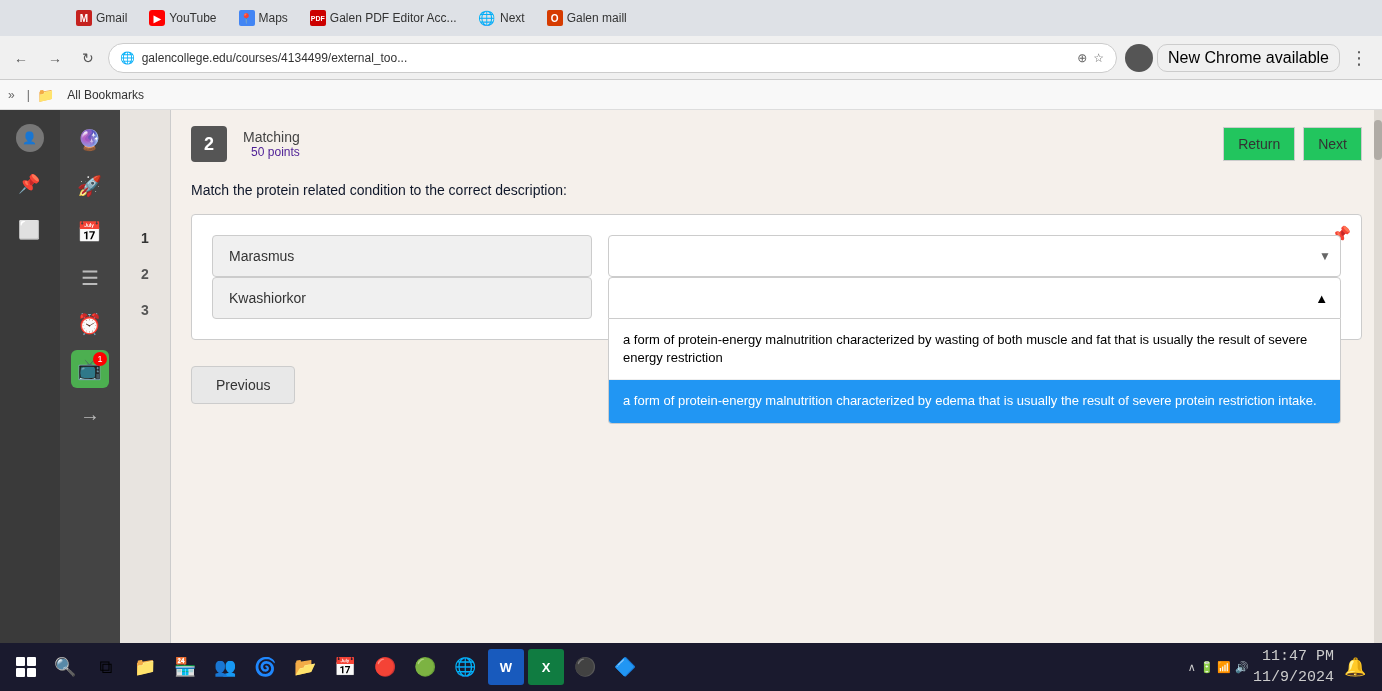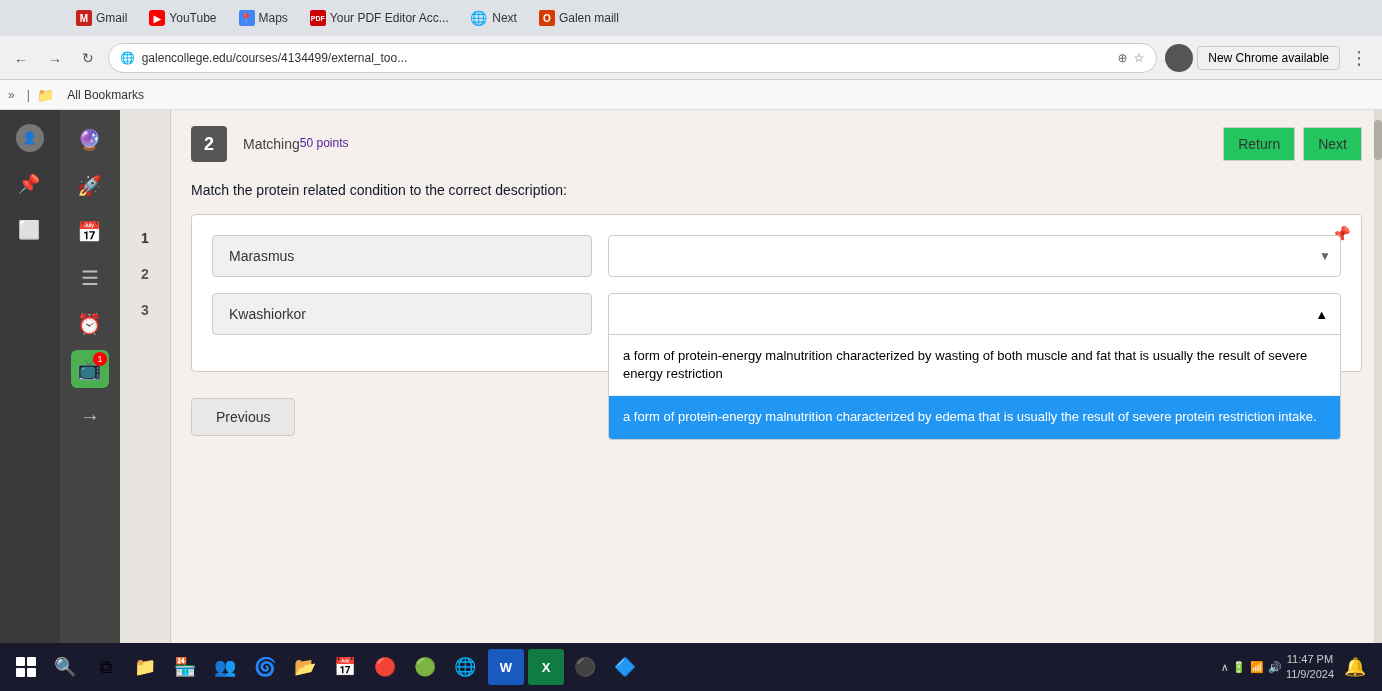--- a/index.html
+++ b/index.html
@@ -97,23 +97,23 @@
       width: 28px;
       height: 28px;
       border-radius: 50%;
       background: #555;
       cursor: pointer;
     }
 
     .chrome-update-btn {
       background: #f0f0f0;
       border: 1px solid #ccc;
-      border-radius: 4px;
+      border-radius: 10px;
       padding: 4px 10px;
-      font-size: 12px;
+      font-size: 16px;
       cursor: pointer;
       white-space: nowrap;
     }
 
     .bookmarks-bar {
       background: #f8f8f8;
       height: 30px;
       display: flex;
       align-items: center;
       padding: 0 8px;
@@ -271,21 +271,22 @@
       border-radius: 4px;
       display: flex;
       align-items: center;
       justify-content: center;
       font-size: 18px;
       font-weight: bold;
     }
 
     .question-type-info {
       display: flex;
-      flex-direction: row;
+      flex-direction: column;
+      align-items: flex-end;
     }
 
     .question-type {
       font-size: 14px;
       color: #444;
       font-weight: 500;
     }
 
     .question-points {
       font-size: 12px;
@@ -327,21 +328,20 @@
       top: 10px;
       right: 10px;
       font-size: 16px;
       color: #999;
       cursor: pointer;
     }
 
     .matching-row {
       display: flex;
       align-items: center;
-      margin-bottom: 16px;
       gap: 16px;
     }
 
     .match-term {
       flex: 0 0 380px;
       background: #f0f0f0;
       border: 1px solid #ccc;
       border-radius: 4px;
       padding: 12px 16px;
       font-size: 14px;
@@ -492,24 +492,25 @@
 
     .taskbar-tray {
       display: flex;
       align-items: center;
       gap: 4px;
       font-size: 11px;
       color: #ccc;
     }
 
     .taskbar-time {
-      text-align: center;
-      font-size: 11px;
+      text-align: right;
+      font-size: 15px;
       color: #ccc;
       line-height: 1.4;
+      font-family: Liberation Mono, monospace;
     }
 
     
     .win-grid {
       display: grid;
       grid-template-columns: 1fr 1fr;
       gap: 2px;
       width: 20px;
       height: 20px;
     }
@@ -552,21 +553,21 @@
       <div class="tab-favicon-item">
         <span style="background:#ff0000;color:white;width:16px;height:16px;border-radius:3px;display:inline-flex;align-items:center;justify-content:center;font-size:10px;">▶</span>
         <span>YouTube</span>
       </div>
       <div class="tab-favicon-item">
         <span style="background:#4285f4;color:white;width:16px;height:16px;border-radius:2px;display:inline-flex;align-items:center;justify-content:center;font-size:10px;">📍</span>
         <span>Maps</span>
       </div>
       <div class="tab-favicon-item">
         <span style="background:#cc0000;color:white;width:16px;height:16px;border-radius:2px;display:inline-flex;align-items:center;justify-content:center;font-size:7px;font-weight:bold;">PDF</span>
-        <span>Your PDF Editor Acc...</span>
+        <span>Galen PDF Editor Acc...</span>
       </div>
       <div class="tab-favicon-item">
         <span style="font-size:14px;">🌐</span>
         <span>Next</span>
       </div>
       <div class="tab-favicon-item">
         <span style="background:#d63b00;color:white;width:16px;height:16px;border-radius:2px;display:inline-flex;align-items:center;justify-content:center;font-size:10px;font-weight:bold;">O</span>
         <span>Galen maill</span>
       </div>
     </div>

